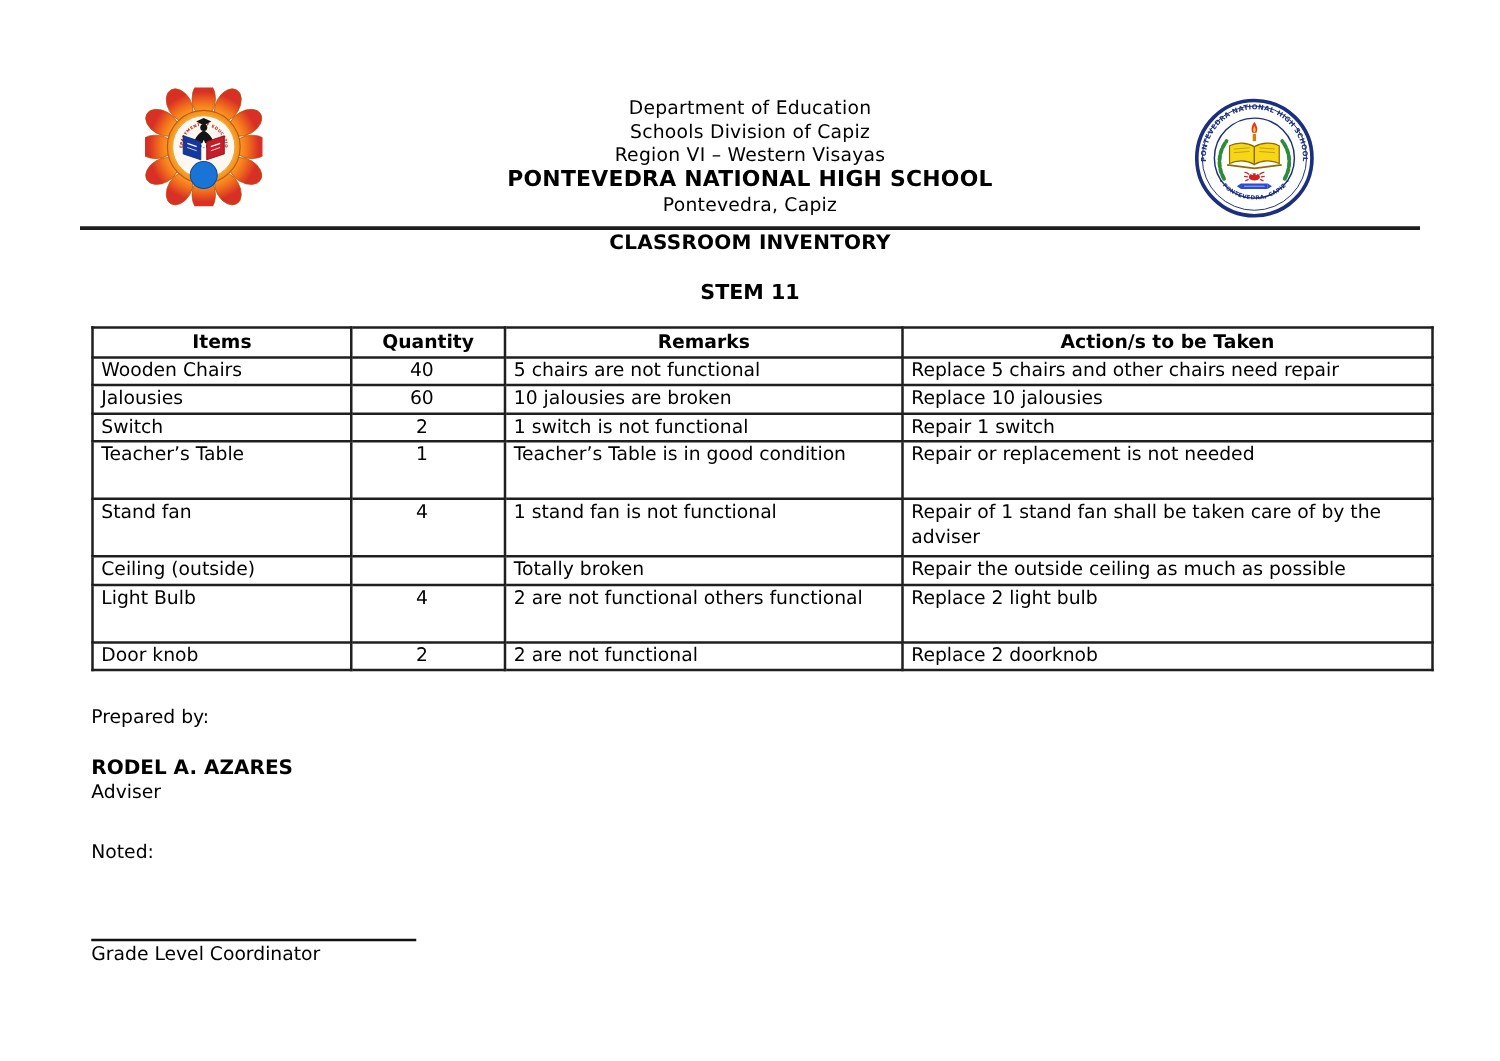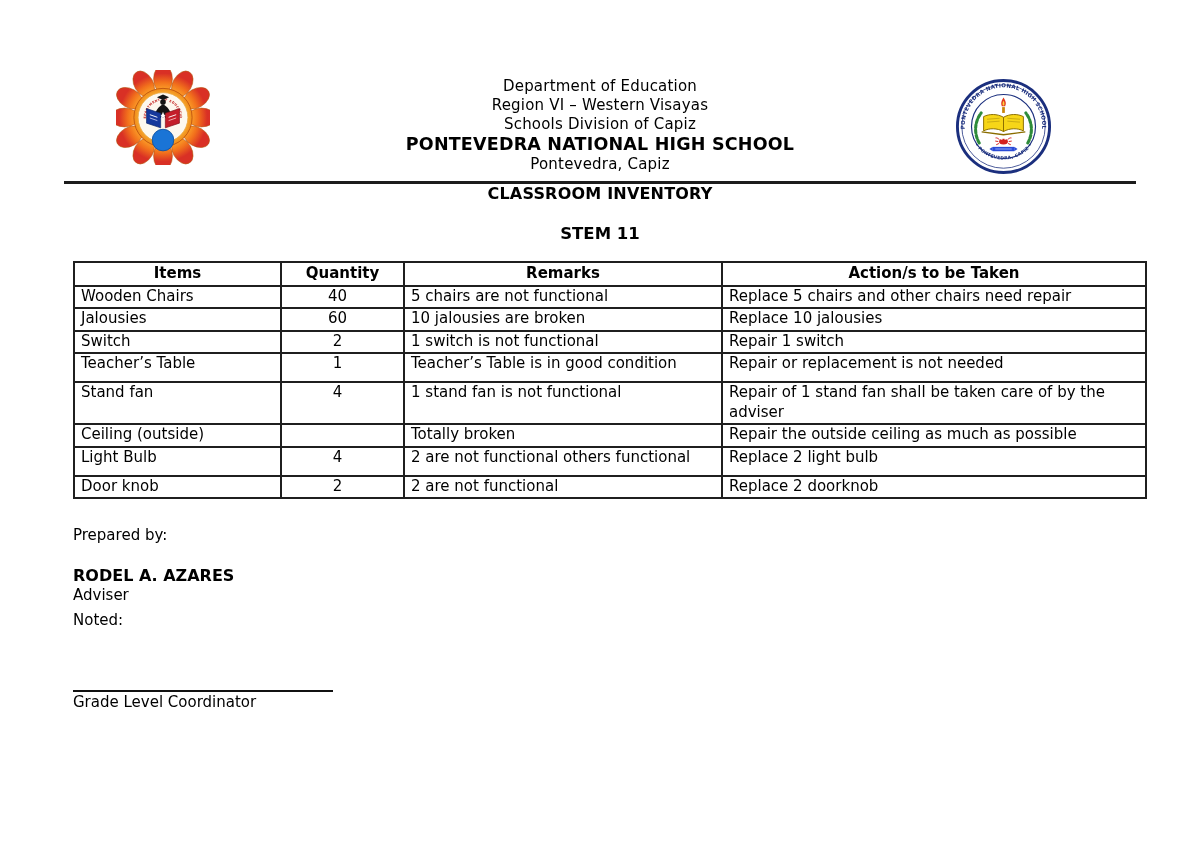--- a/index.html
+++ b/index.html
@@ -44,28 +44,28 @@
   }
   table.inv th, table.inv td {
     border: 2px solid #1f1f1f;
     padding: 0px 16px 1px 6px;
     line-height: 19.5px;
     vertical-align: top;
     overflow: hidden;
   }
   table.inv th { font-weight: bold; text-align: center; padding: 1px 4px; }
   td.qty { text-align: center; }
-  tr.tall td { height: 29px; }
+  tr.tall td { height: 46px; }
 
   
   .footer { margin-left: 73px; font-size: 15px; }
   .prepared   { margin-top: 27px; line-height: 19px; }
   .preparer   { margin-top: 21px; font-weight: bold; font-size: 16px; line-height: 20px; }
   .prep-title { line-height: 19px; }
-  .noted      { margin-top: 6px; line-height: 19px; }
+  .noted      { margin-top: 29px; line-height: 19px; }
   .sig-line   { margin-top: 60px; width: 260px; border-top: 2px solid #111; height: 0; }
   .coord      { margin-top: 1px; line-height: 19px; }
 </style>
 </head>
 <body>
 
 <div class="page">
 
   <div class="logo-left">
     <svg viewBox="0 0 100 100">
@@ -171,22 +171,22 @@
         <polygon points="39,71 61,71 61,75.5 39,75.5" fill="#2a4bd7"></polygon>
         <polygon points="39,71 35.5,73.2 39,75.5" fill="#2a4bd7"></polygon>
         <polygon points="61,71 64.5,73.2 61,75.5" fill="#2a4bd7"></polygon>
         <line x1="41.5" y1="73.2" x2="58.5" y2="73.2" stroke="#9fb1ff" stroke-width="0.9"></line>
       </g>
     </svg>
   </div>
 
   <div class="letterhead">
     <div class="dept">Department of Education</div>
+    <div class="dept">Schools Division of Capiz</div>
     <div class="dept">Region VI – Western Visayas</div>
-    <div class="dept">Schools Division of Capiz</div>
     <div class="school">PONTEVEDRA NATIONAL HIGH SCHOOL</div>
     <div class="dept">Pontevedra, Capiz</div>
   </div>
 
   <div class="rule"></div>
 
   <div class="doc-title">
     <div class="t1">CLASSROOM INVENTORY</div>
     <div class="t3">STEM 11</div>
   </div>

